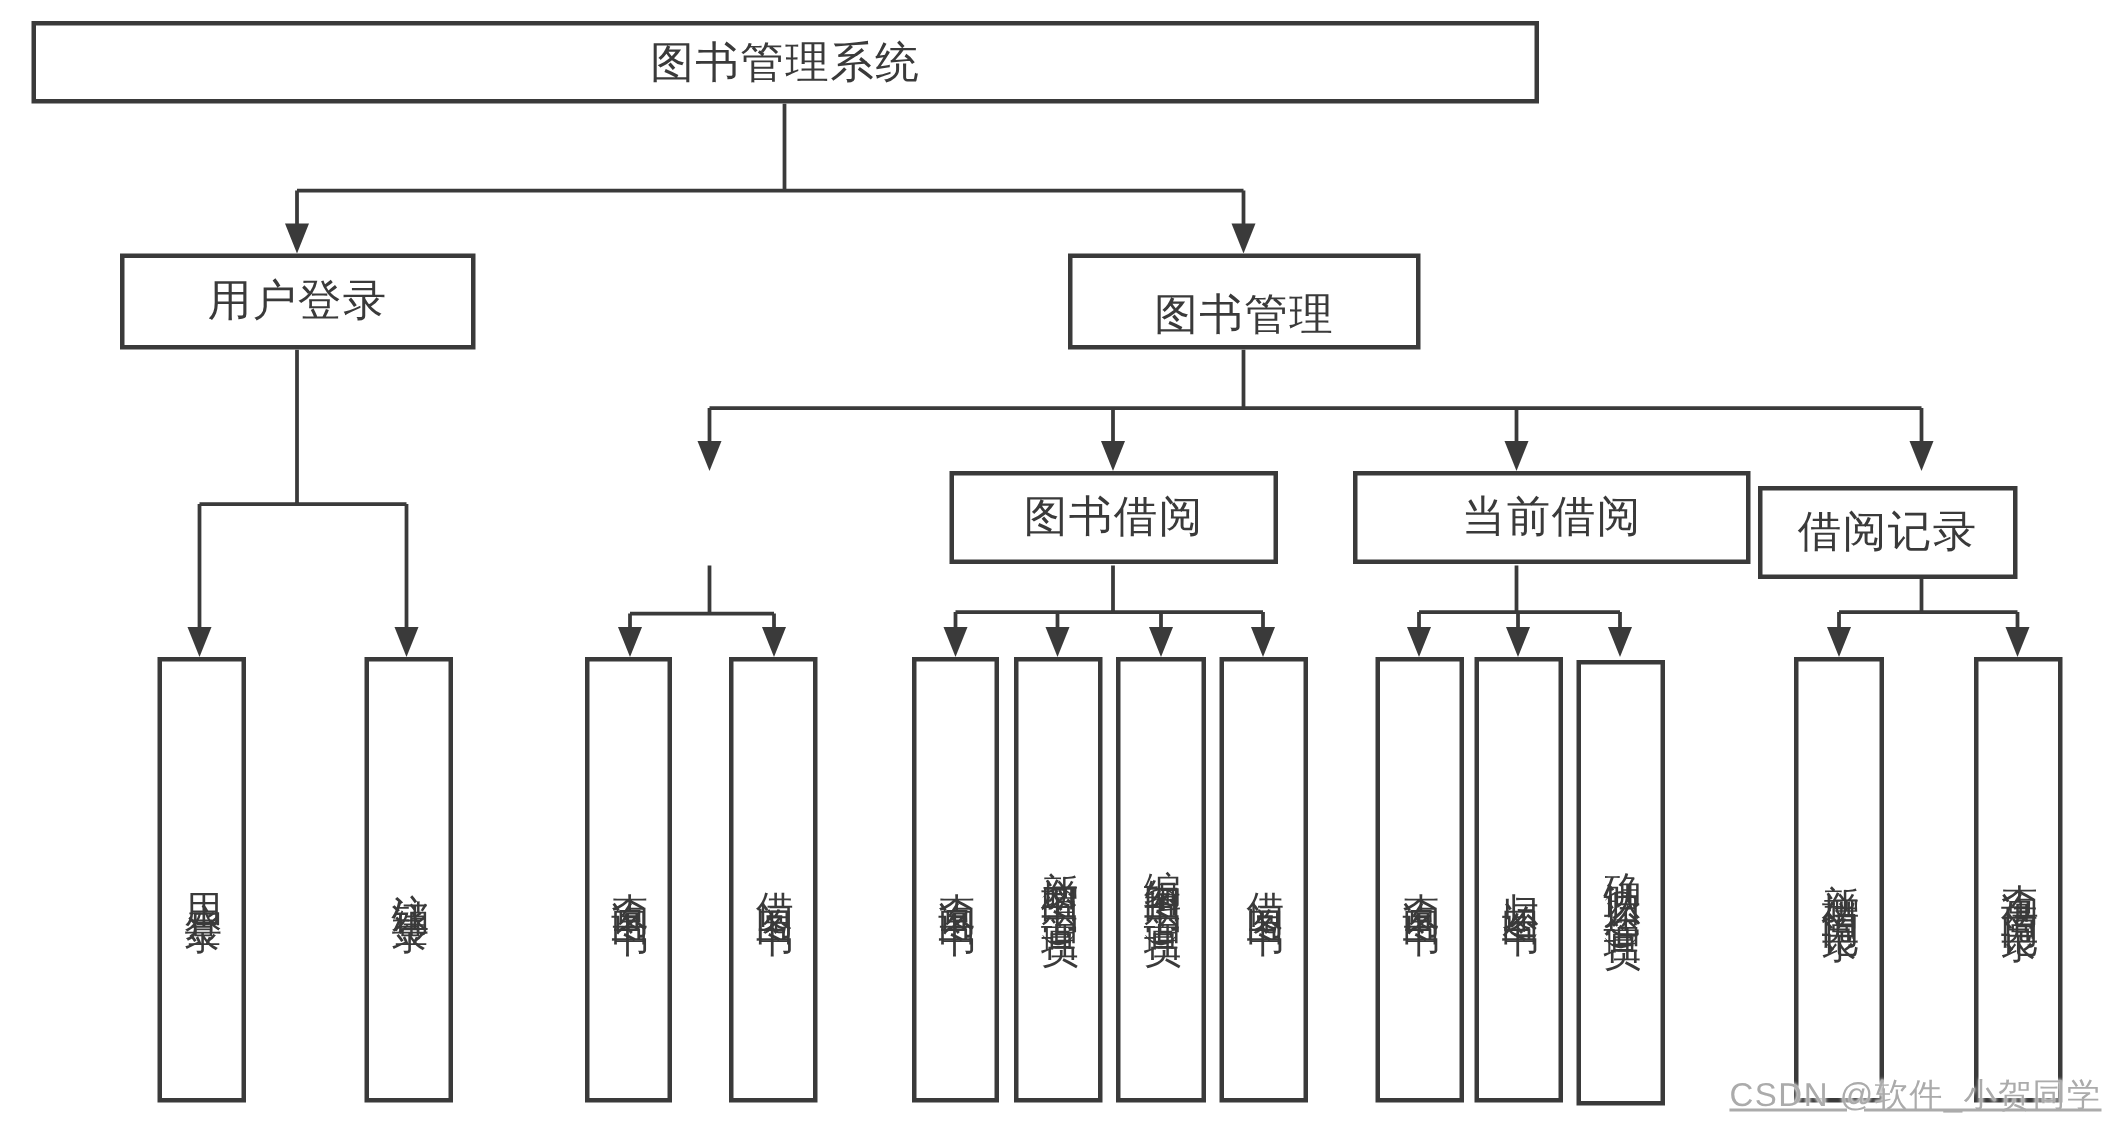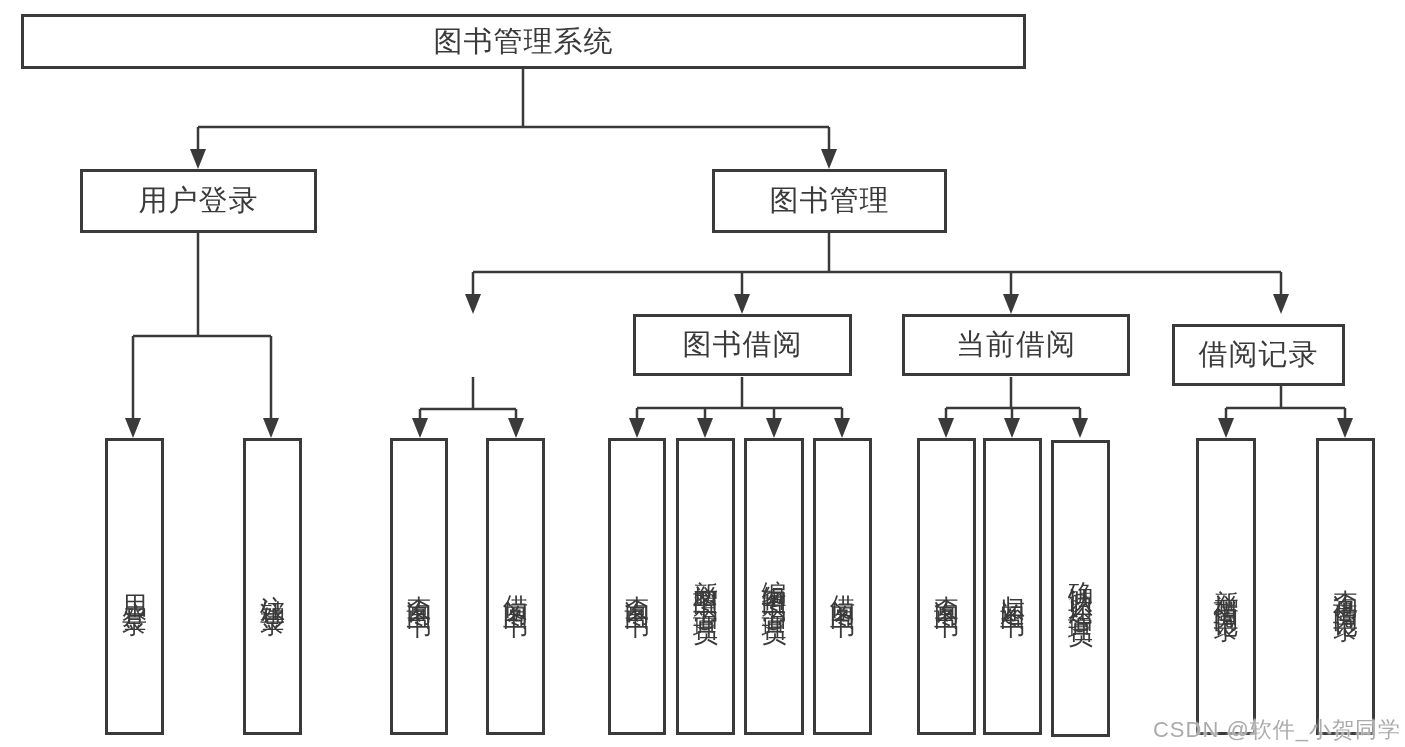--- a/index.html
+++ b/index.html
@@ -13,21 +13,21 @@
     border:3px solid #3a3a3a;display:flex;align-items:center;justify-content:center;
     color:#3a3a3a;
   }
   .h-label{font-size:29px;letter-spacing:1px;white-space:nowrap;}
   .v-label{
     writing-mode:vertical-rl;text-orientation:mixed;
     font-size:25px;letter-spacing:6px;line-height:1;white-space:nowrap;
   }
   .watermark{
     position:absolute;right:4px;bottom:2px;font-size:22px;color:#ababab;
-    text-shadow:0 0 3px #ffffff,0 0 2px #ffffff;letter-spacing:1px;z-index:5;
+    text-shadow:0 0 3px #ffffff,0 0 2px #ffffff;letter-spacing:1px;z-index:5;text-decoration:underline;
   }
 </style>
 </head>
 <body>
 
 <div class="stage">
 
   <svg class="connectors" viewBox="0 0 1405 747" xmlns="http://www.w3.org/2000/svg">
     <path fill="none" stroke="#3a3a3a" stroke-width="2.5" d="
       M523,69V127 M198,127H829 M198,127V151 M829,127V151
@@ -60,28 +60,28 @@
     </g>
   </svg>
 
   <div class="box" style="left:21px;top:14px;width:1005px;height:55px;">
     <span class="h-label">图书管理系统</span>
   </div>
 
   <div class="box" style="left:80px;top:169px;width:237px;height:64px;">
     <span class="h-label">用户登录</span>
   </div>
-  <div class="box" style="left:712px;top:169px;width:235px;height:64px;">
+  <div class="box" style="left:712px;top:169px;width:235px;height:64px;align-items:flex-end;">
     <span class="h-label">图书管理</span>
   </div>
 
   <div class="box" style="left:633px;top:314px;width:219px;height:62px;">
     <span class="h-label">图书借阅</span>
   </div>
-  <div class="box" style="left:902px;top:314px;width:228px;height:62px;">
+  <div class="box" style="left:902px;top:314px;width:265px;height:62px;">
     <span class="h-label">当前借阅</span>
   </div>
   <div class="box" style="left:1172px;top:324px;width:173px;height:62px;">
     <span class="h-label">借阅记录</span>
   </div>
 
   <div class="box" style="left:105px;top:438px;width:59px;height:297px;">
     <span class="v-label">用户登录</span>
   </div>
   <div class="box" style="left:243px;top:438px;width:59px;height:297px;">

